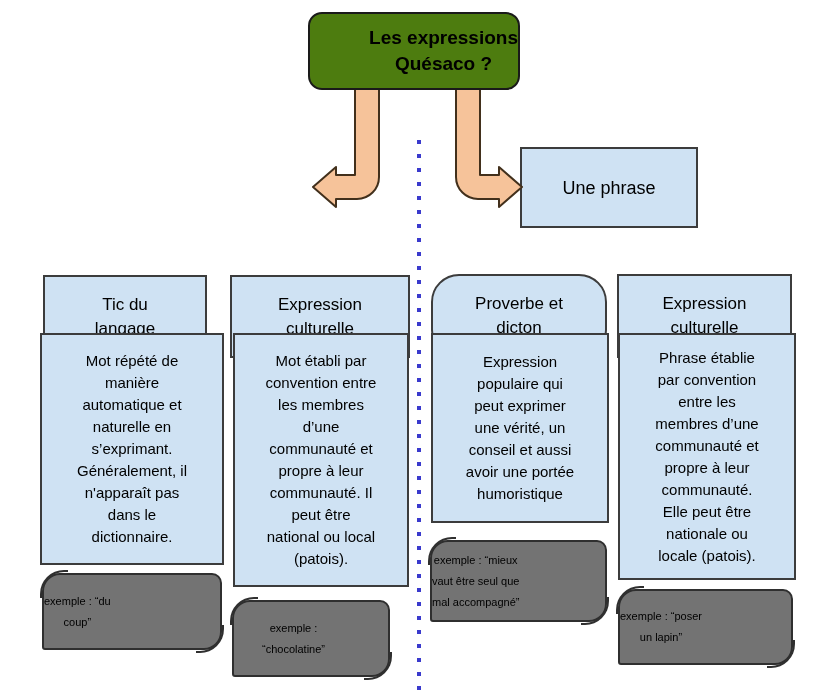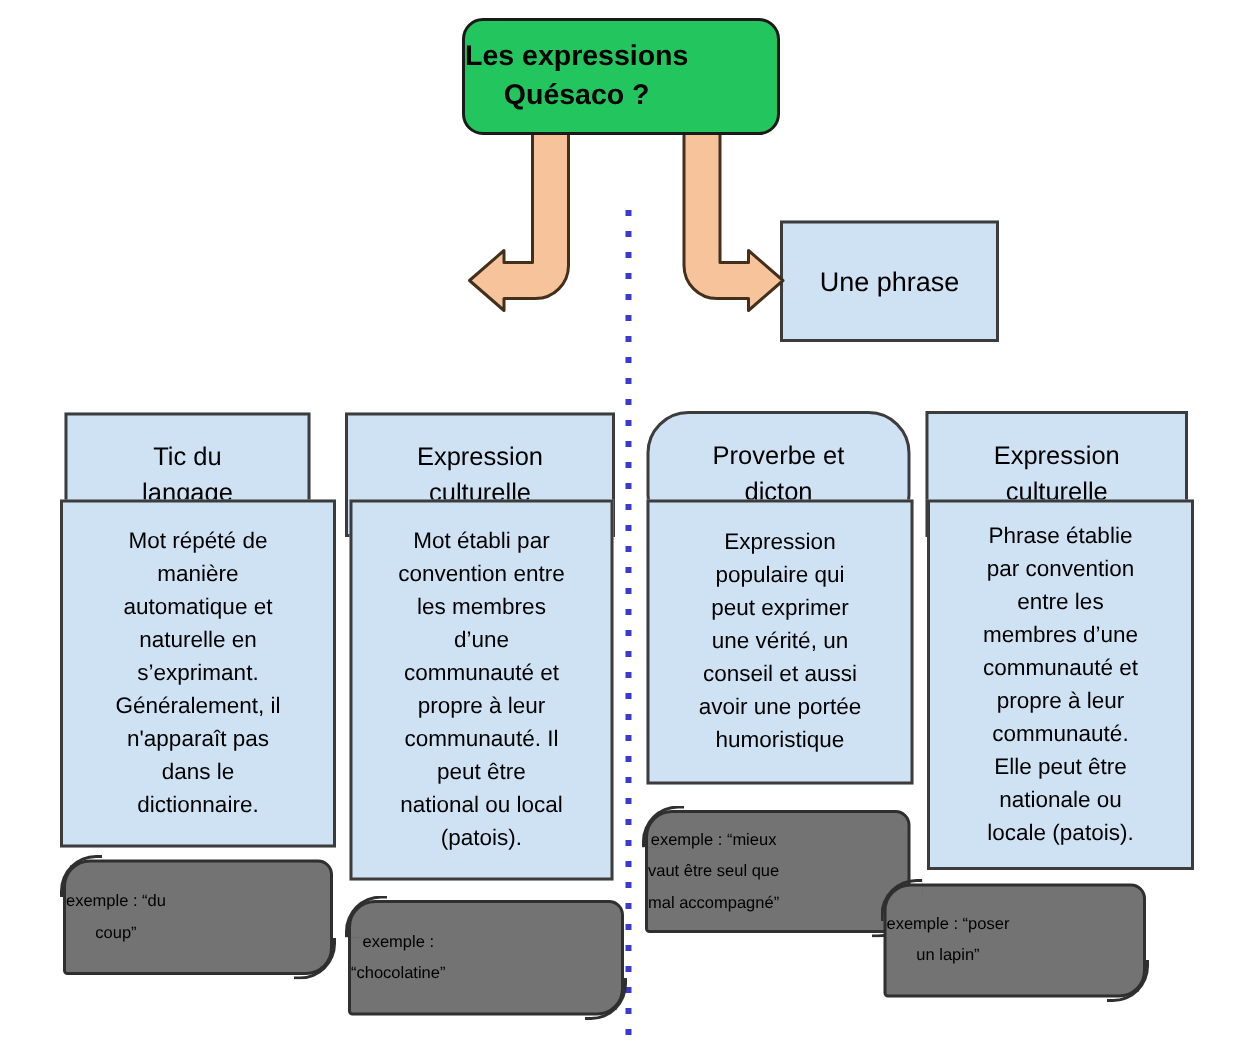--- a/index.html
+++ b/index.html
@@ -7,32 +7,32 @@
     position:relative;width:840px;height:697px;background:#fff;overflow:hidden;
     font-family:"Liberation Sans","DejaVu Sans",sans-serif;color:#000;
   }
   .txt{white-space:pre-line;text-align:center;}
   .box{
     position:absolute;display:flex;align-items:center;justify-content:center;
     background:#cfe2f3;border:2px solid #3c3c3c;box-sizing:border-box;
   }
   .title-box{
     position:absolute;left:308px;top:12px;width:212px;height:78px;
-    background:#22c55e;border:2.5px solid #1a1a1a;border-radius:14px;
-    display:flex;align-items:center;justify-content:flex-start;
+    background:#4d7c0f;border:2.5px solid #1a1a1a;border-radius:14px;
+    display:flex;align-items:center;justify-content:flex-end;
     font-weight:bold;font-size:19px;line-height:26px;z-index:3;box-sizing:border-box;
   }
   .arrow{position:absolute;z-index:2;}
   .divider{
     position:absolute;left:417px;top:140px;width:4px;height:552px;z-index:0;
     background:repeating-linear-gradient(to bottom,#3a3acd 0 4px,transparent 4px 14px);
   }
   .branch{font-size:18px;line-height:22px;z-index:1;}
   .b-left{left:130px;top:147px;width:180px;height:81px;}
-  .b-right{left:520px;top:147px;width:146px;height:81px;}
+  .b-right{left:520px;top:147px;width:178px;height:81px;}
   .category{font-size:17px;line-height:24px;margin-top:36px;}
   .c1{left:43px;top:239px;width:164px;height:83px;}
   .c2{left:230px;top:239px;width:180px;height:83px;}
   .c3{left:431px;top:238px;width:176px;height:84px;border-radius:28px;}
   .c4{left:617px;top:238px;width:175px;height:84px;}
   .desc{font-size:15px;line-height:22px;}
   .d1{left:40px;top:333px;width:184px;height:232px;}
   .d2{left:233px;top:333px;width:176px;height:254px;}
   .d3{left:431px;top:333px;width:178px;height:190px;}
   .d4{left:618px;top:333px;width:178px;height:247px;}
@@ -45,23 +45,23 @@
     content:"";position:absolute;top:-5px;left:-4px;width:26px;height:26px;
     border-top:2.5px solid #2f2f2f;border-left:2.5px solid #2f2f2f;
     border-top-left-radius:24px;
   }
   .example::after{
     content:"";position:absolute;bottom:-5px;right:-4px;width:26px;height:26px;
     border-bottom:2.5px solid #2f2f2f;border-right:2.5px solid #2f2f2f;
     border-bottom-right-radius:24px;
   }
   .g1{left:42px;top:573px;width:180px;height:77px;}
-  .g2{left:232px;top:600px;width:184px;height:77px;}
+  .g2{left:232px;top:600px;width:158px;height:77px;padding-left:28px;}
   .g3{left:430px;top:540px;width:177px;height:82px;}
-  .g4{left:589px;top:589px;width:175px;height:76px;}
+  .g4{left:618px;top:589px;width:175px;height:76px;}
 </style>
 </head>
 <body>
 
 <div class="canvas">
 
   <div class="divider"></div>
 
   <div class="title-box">
     <span class="txt">Les expressions

